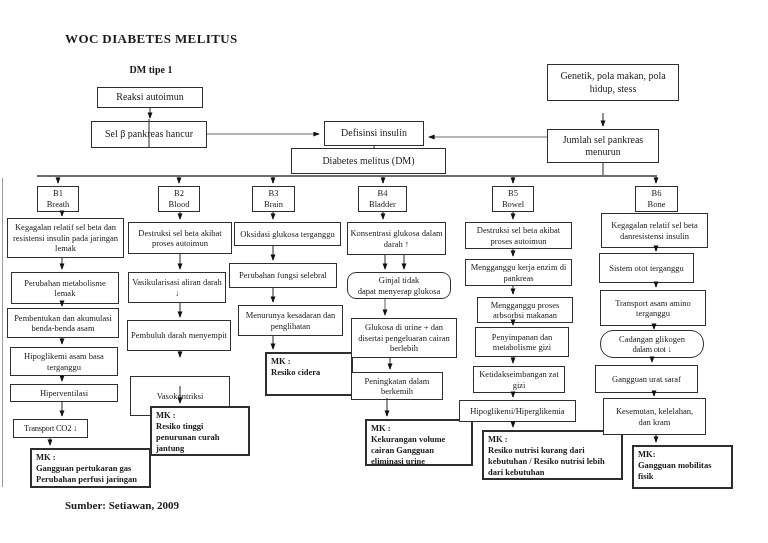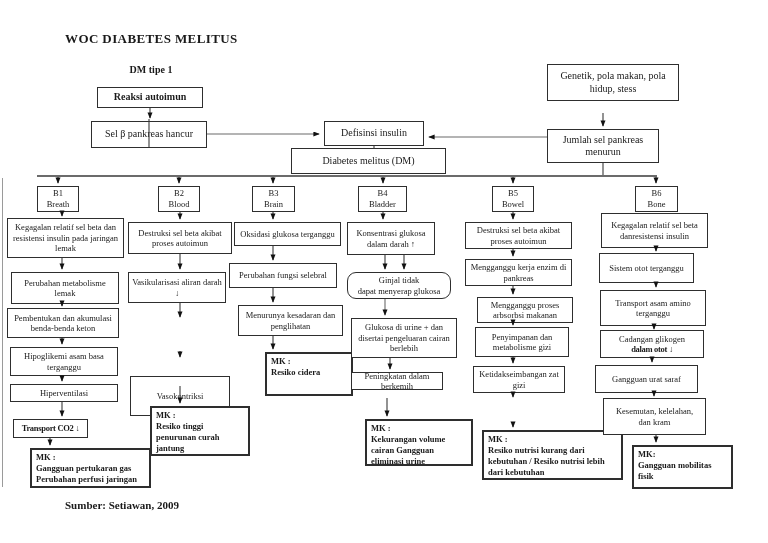--- a/index.html
+++ b/index.html
@@ -6,41 +6,41 @@
   #page{position:relative;width:768px;height:543px;background:#ffffff;overflow:hidden;
         font-family:"Liberation Serif","DejaVu Serif",serif;color:#1a1a1a;}
   .box{position:absolute;border:1px solid #2e2e2e;background:#fff;box-sizing:border-box;
        display:flex;align-items:center;justify-content:center;text-align:center;
        font-size:8.5px;line-height:1.22;white-space:pre-line;padding:1px 2px;z-index:2;}
   .big{font-size:10px;}
   .mk{border-width:2px;font-weight:bold;text-align:left;align-items:flex-start;
       justify-content:flex-start;font-size:8.5px;line-height:1.3;padding:2px 4px;margin-left:20px;}
   .hdr{font-size:8.5px;line-height:1.25;flex-direction:column;}
   .lbl{position:absolute;font-weight:bold;font-size:10px;z-index:2;}
-  .cond{font-weight:bold;letter-spacing:-0.3px;}
+  .cond{font-weight:normal;letter-spacing:-0.3px;}
   #title{position:absolute;left:65px;top:31px;font-weight:bold;font-size:13px;
          letter-spacing:.4px;z-index:2;}
   #source{position:absolute;left:65px;top:499px;font-weight:bold;font-size:11px;z-index:2;}
   #edge-line{position:absolute;left:2px;top:178px;width:1px;height:309px;background:#9a9a9a;z-index:1;}
   svg#wires{position:absolute;left:0;top:0;z-index:3;pointer-events:none;}
   .u{text-decoration:underline;}
 </style>
 </head>
 <body>
 
 <div id="page">
 
   <div id="edge-line"></div>
 
   <div id="title">WOC DIABETES MELITUS</div>
 
   <div class="lbl" style="left:120px;top:64px;width:62px;text-align:center;">DM tipe 1</div>
   <div class="lbl u" style="left:586px;top:62px;width:56px;text-align:center;">DM tipe 1</div>
 
-  <div class="box big" style="left:97px;top:87px;width:106px;height:21px;font-weight:bold;">Reaksi autoimun</div>
+  <div class="box big" style="left:97px;top:87px;width:106px;height:21px;">Reaksi autoimun</div>
   <div class="box big" style="left:91px;top:121px;width:116px;height:27px;">Sel β pankreas hancur</div>
   <div class="box big" style="left:547px;top:64px;width:132px;height:37px;">Genetik, pola makan, pola hidup, stess</div>
   <div class="box big" style="left:547px;top:129px;width:112px;height:34px;">Jumlah sel pankreas
 menurun</div>
   <div class="box big" style="left:324px;top:121px;width:100px;height:25px;">Defisinsi insulin</div>
   <div class="box big" style="left:291px;top:148px;width:155px;height:26px;">Diabetes melitus (DM)</div>
 
   <div class="box hdr" style="left:37px;top:186px;width:42px;height:26px;">
     <span>B1</span>
     <span>Breath</span>
@@ -61,66 +61,68 @@
     <span>B5</span>
     <span>Bowel</span>
   </div>
   <div class="box hdr" style="left:635px;top:186px;width:43px;height:26px;">
     <span>B6</span>
     <span>Bone</span>
   </div>
 
   <div class="box" style="left:7px;top:218px;width:117px;height:40px;">Kegagalan relatif sel beta dan resistensi insulin pada jaringan lemak</div>
   <div class="box" style="left:11px;top:272px;width:108px;height:32px;">Perubahan metabolisme lemak</div>
-  <div class="box" style="left:7px;top:308px;width:112px;height:30px;">Pembentukan dan akumulasi benda-benda keton</div>
+  <div class="box" style="left:7px;top:308px;width:112px;height:30px;">Pembentukan dan akumulasi benda-benda asam</div>
   <div class="box" style="left:10px;top:347px;width:108px;height:29px;">Hipoglikemi asam basa terganggu</div>
   <div class="box" style="left:10px;top:384px;width:108px;height:18px;">Hiperventilasi</div>
   <div class="box cond" style="left:13px;top:419px;width:75px;height:19px;">Transport CO2 ↓</div>
   <div class="box mk" style="left:10px;top:448px;width:121px;height:40px;">MK :
 Gangguan pertukaran gas
 Perubahan perfusi jaringan</div>
 
   <div class="box" style="left:128px;top:222px;width:104px;height:32px;">Destruksi sel beta akibat proses autoimun</div>
   <div class="box" style="left:128px;top:272px;width:98px;height:31px;">Vasikularisasi aliran darah ↓</div>
+  <div class="box" style="left:127px;top:320px;width:104px;height:31px;">Pembuluh darah menyempit</div>
   <div class="box" style="left:130px;top:376px;width:100px;height:40px;">Vasokontriksi</div>
   <div class="box mk" style="left:130px;top:406px;width:100px;height:50px;">MK :
 Resiko tinggi
 penurunan curah
 jantung</div>
 
   <div class="box" style="left:234px;top:222px;width:107px;height:24px;">Oksidasi glukosa terganggu</div>
   <div class="box" style="left:229px;top:263px;width:108px;height:25px;">Perubahan fungsi selebral</div>
   <div class="box" style="left:238px;top:305px;width:105px;height:31px;">Menurunya kesadaran dan penglihatan</div>
   <div class="box mk" style="left:245px;top:352px;width:88px;height:44px;">MK :
 Resiko cidera</div>
 
-  <div class="box" style="left:347px;top:222px;width:88px;height:33px;">Konsentrasi glukosa dalam darah ↑</div>
+  <div class="box" style="left:347px;top:222px;width:99px;height:33px;">Konsentrasi glukosa dalam darah ↑</div>
   <div class="box" style="left:347px;top:272px;width:104px;height:27px;border-radius:9px;">Ginjal tidak
 dapat menyerap glukosa</div>
   <div class="box" style="left:351px;top:318px;width:106px;height:40px;">Glukosa di urine + dan disertai pengeluaran cairan berlebih</div>
-  <div class="box" style="left:351px;top:372px;width:92px;height:18px;">Peningkatan dalam berkemih</div>
+  <div class="box" style="left:351px;top:372px;width:92px;height:28px;">Peningkatan dalam berkemih</div>
   <div class="box mk" style="left:345px;top:419px;width:108px;height:47px;">MK :
 Kekurangan volume
 cairan Gangguan
 eliminasi urine</div>
 
   <div class="box" style="left:465px;top:222px;width:107px;height:27px;">Destruksi sel beta akibat proses autoimun</div>
   <div class="box" style="left:465px;top:259px;width:107px;height:27px;">Mengganggu kerja enzim di pankreas</div>
   <div class="box" style="left:477px;top:297px;width:96px;height:26px;">Mengganggu proses arbsorbsi makanan</div>
   <div class="box" style="left:475px;top:327px;width:94px;height:30px;">Penyimpanan dan metabolisme gizi</div>
   <div class="box" style="left:473px;top:366px;width:92px;height:27px;">Ketidakseimbangan zat gizi</div>
+  <div class="box" style="left:459px;top:400px;width:117px;height:22px;">Hipoglikemi/Hiperglikemia</div>
   <div class="box mk" style="left:462px;top:430px;width:141px;height:50px;">MK :
 Resiko nutrisi kurang dari
 kebutuhan / Resiko nutrisi lebih
 dari kebutuhan</div>
 
   <div class="box" style="left:601px;top:213px;width:107px;height:35px;">Kegagalan relatif sel beta danresistensi insulin</div>
   <div class="box" style="left:599px;top:253px;width:95px;height:30px;">Sistem otot terganggu</div>
   <div class="box" style="left:600px;top:290px;width:106px;height:36px;">Transport asam amino terganggu</div>
-  <div class="box" style="left:600px;top:330px;width:104px;height:28px;flex-direction:column;">
+  <div class="box" style="left:600px;top:330px;width:104px;height:28px;flex-direction:column;border-radius:13px;">
     <span>Cadangan glikogen</span>
     <span class="cond">dalam otot ↓</span>
   </div>
   <div class="box" style="left:595px;top:365px;width:103px;height:28px;">Gangguan urat saraf</div>
   <div class="box" style="left:603px;top:398px;width:103px;height:37px;">Kesemutan, kelelahan,
 dan kram</div>
   <div class="box mk" style="left:612px;top:445px;width:101px;height:44px;">MK:
 Gangguan mobilitas
 fisik</div>
 

